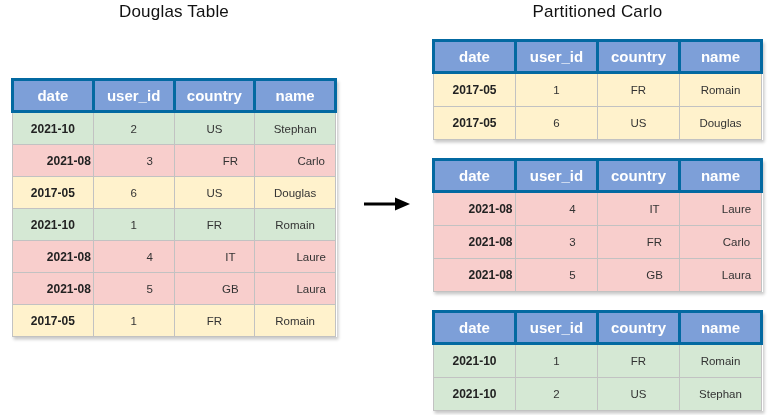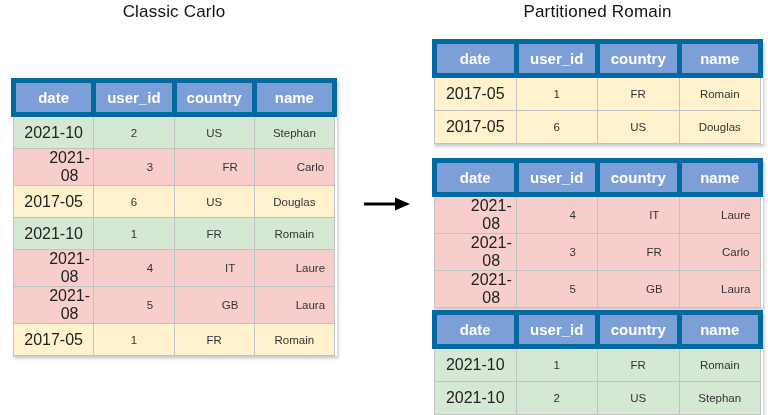--- a/index.html
+++ b/index.html
@@ -16,27 +16,27 @@
 
   table.dtable {
     position:absolute; border-collapse:collapse; table-layout:fixed;
     box-shadow:1.5px 2.5px 3px rgba(0,0,0,0.22);
     border:1px solid #9a9a9a;
   }
   .dtable th {
     background:var(--header_bg, #7D9FD8);
     color:var(--header_text, #ffffff);
     font-weight:bold; font-size:15px;
-    border:5px solid #0369a1; padding:0;
+    border:3px solid #0369a1; padding:0;
   }
   .dtable td {
     font-size:11.5px; color:#333; text-align:center;
     border:1px solid #c2c2c2; padding:0;
   }
-  .dtable td.c-date { font-weight:normal; color:#222; font-size:16px; }
+  .dtable td.c-date { font-weight:bold; color:#222; font-size:12px; }
 
   .row-green  td { background:var(--green,  #D5E8D4); }
   .row-pink   td { background:var(--pink,   #F8CECC);padding-left:32px; }
   .row-yellow td { background:var(--yellow, #FFF2CC); }
 
   #classic-table { left:11px; top:78px; width:326px; }
   #classic-table th { height:29px; }
   #classic-table td { height:31px; }
 
   .right-table { left:432px; width:331px; }
@@ -44,22 +44,22 @@
   .right-table td { height:32px; }
   #partition-1 { top:39px; }
   #partition-2 { top:158px; }
   #partition-3 { top:310px; }
 
   #arrow { position:absolute; left:364px; top:196px; width:46px; height:16px; }
 </style>
 </head>
 <body>
 
-<div id="title-left" class="diagram-title">Classic Carlo</div>
-<div id="title-right" class="diagram-title">Partitioned Romain</div>
+<div id="title-left" class="diagram-title">Douglas Table</div>
+<div id="title-right" class="diagram-title">Partitioned Carlo</div>
 
 <table id="classic-table" class="dtable">
   <thead>
     <tr>
       <th>date</th>
       <th>user_id</th>
       <th>country</th>
       <th>name</th>
     </tr>
   </thead>

